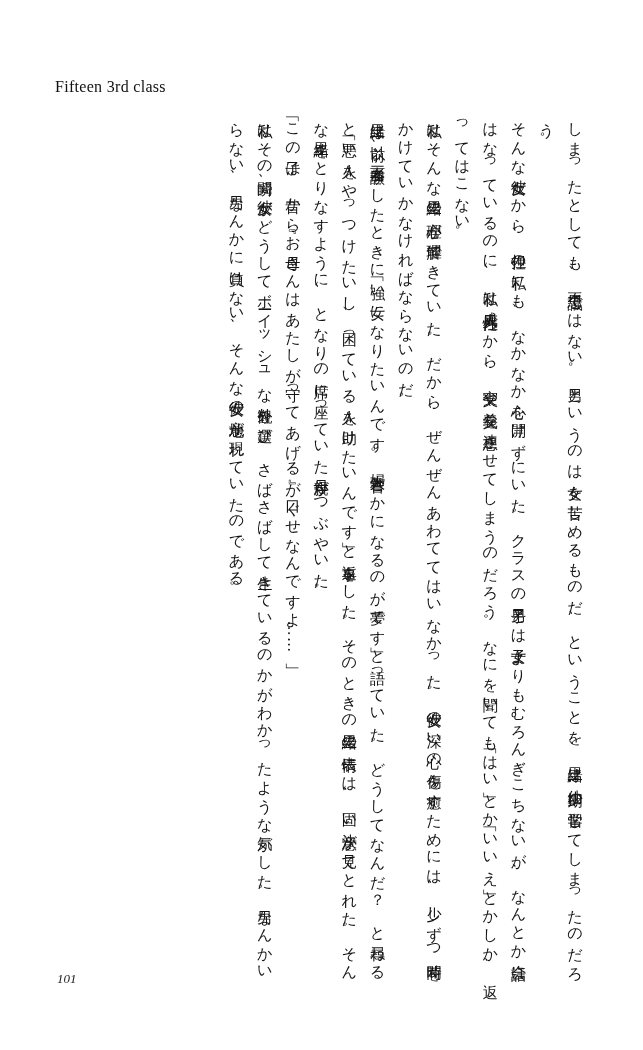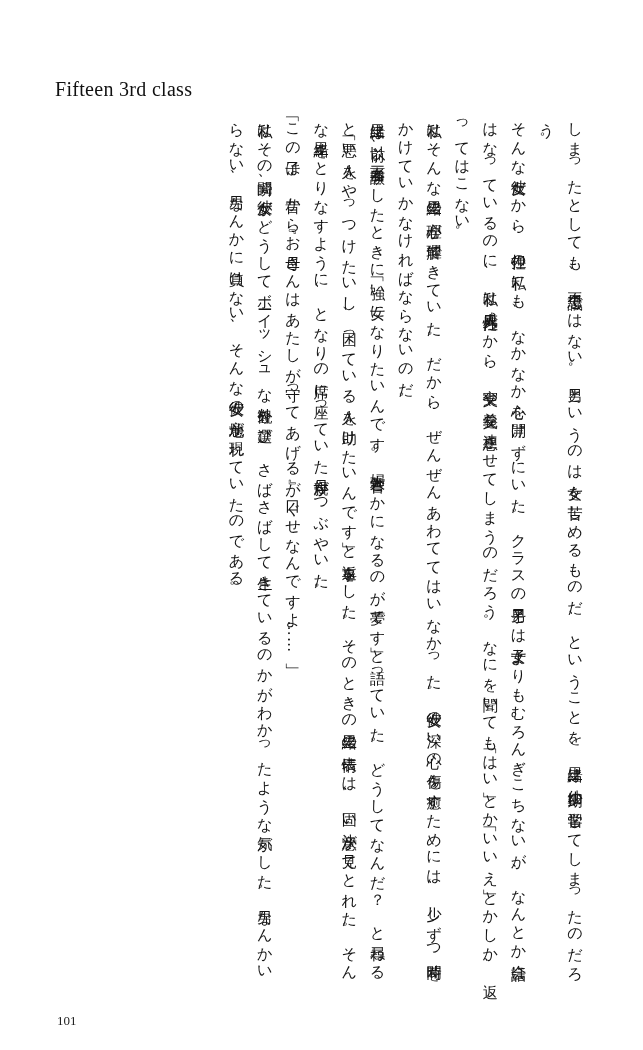--- a/index.html
+++ b/index.html
@@ -14,31 +14,32 @@
     background: #ffffff;
     overflow: hidden;
     font-family: "Liberation Serif", "DejaVu Serif", serif;
     color: #121212;
   }
   .header-title {
     position: absolute;
     left: 55px;
     top: 78px;
     font-family: "Liberation Serif", "DejaVu Serif", serif;
-    font-size: 20px;
+    font-size: 16px;
     letter-spacing: 0.3px;
     color: #111;
     white-space: nowrap;
   }
   .page-number {
     position: absolute;
     left: 57px;
-    top: 1013px;
+    top: 971px;
     font-family: "Liberation Serif", "DejaVu Serif", serif;
     font-size: 13px;
+    font-style: italic;
     color: #222;
   }
   .body-text {
     position: absolute;
     left: 44px;
     top: 112px;
     width: 545px;
     height: 862px;
     writing-mode: vertical-rl;
     text-orientation: mixed;

